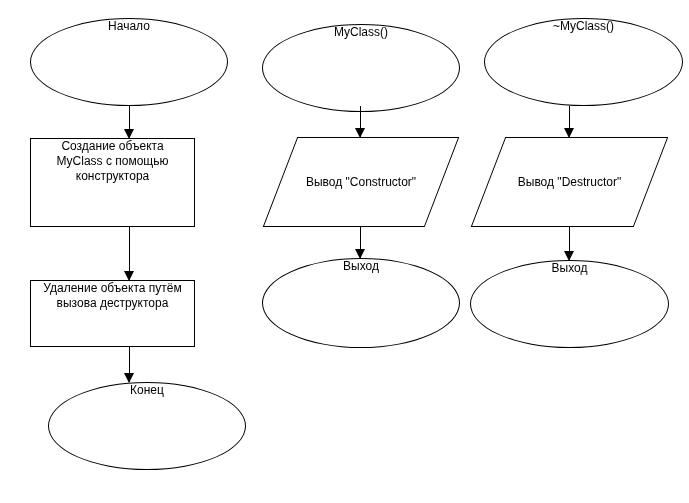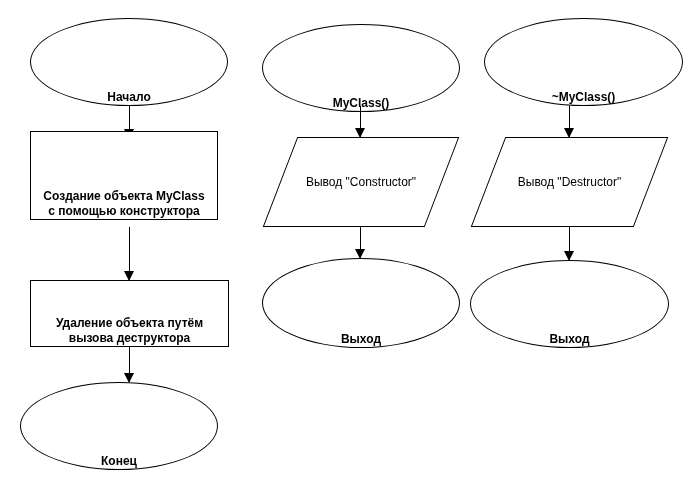--- a/index.html
+++ b/index.html
@@ -14,26 +14,25 @@
     background: var(--background, #ffffff);
     font-family: "Liberation Sans", sans-serif;
     font-size: 12px;
     color: var(--text, #000000);
     overflow: hidden;
   }
   .shape {
     position: absolute;
     box-sizing: border-box;
     display: flex;
-    align-items: flex-end;
+    align-items: flex-start;
     justify-content: center;
     text-align: center;
     line-height: 1.25;
     padding: 0 10px;
-    font-weight: bold;
   }
   .terminator {
     border: 1px solid var(--shape_stroke, #000000);
     border-radius: 50%;
     background: var(--shape_fill, #ffffff);
   }
   .process {
     border: 1px solid var(--shape_stroke, #000000);
     background: var(--shape_fill, #ffffff);
   }
@@ -82,33 +81,33 @@
 
 <div class="canvas">
 
   <div>
     <div class="shape terminator" style="left:30px;top:18px;width:198px;height:88px">
       <span>Начало</span>
     </div>
 
     <div class="arrow" style="left:129px;top:106px;height:32px"></div>
 
-    <div class="shape process" style="left:30px;top:131px;width:188px;height:89px">
+    <div class="shape process" style="left:30px;top:138px;width:165px;height:89px">
       <span>Создание объекта MyClass с помощью конструктора</span>
     </div>
 
     <div class="arrow" style="left:129px;top:227px;height:53px"></div>
 
-    <div class="shape process" style="left:30px;top:280px;width:199px;height:67px">
+    <div class="shape process" style="left:30px;top:280px;width:165px;height:67px">
       <span>Удаление объекта путём вызова деструктора</span>
     </div>
 
     <div class="arrow" style="left:129px;top:347px;height:35px"></div>
 
-    <div class="shape terminator" style="left:20px;top:382px;width:198px;height:88px">
+    <div class="shape terminator" style="left:48px;top:382px;width:198px;height:88px">
       <span>Конец</span>
     </div>
   </div>
 
   <div>
     <div class="shape terminator" style="left:262px;top:24px;width:198px;height:88px">
       <span>MyClass()</span>
     </div>
 
     <div class="arrow" style="left:360px;top:106px;height:31px"></div>

